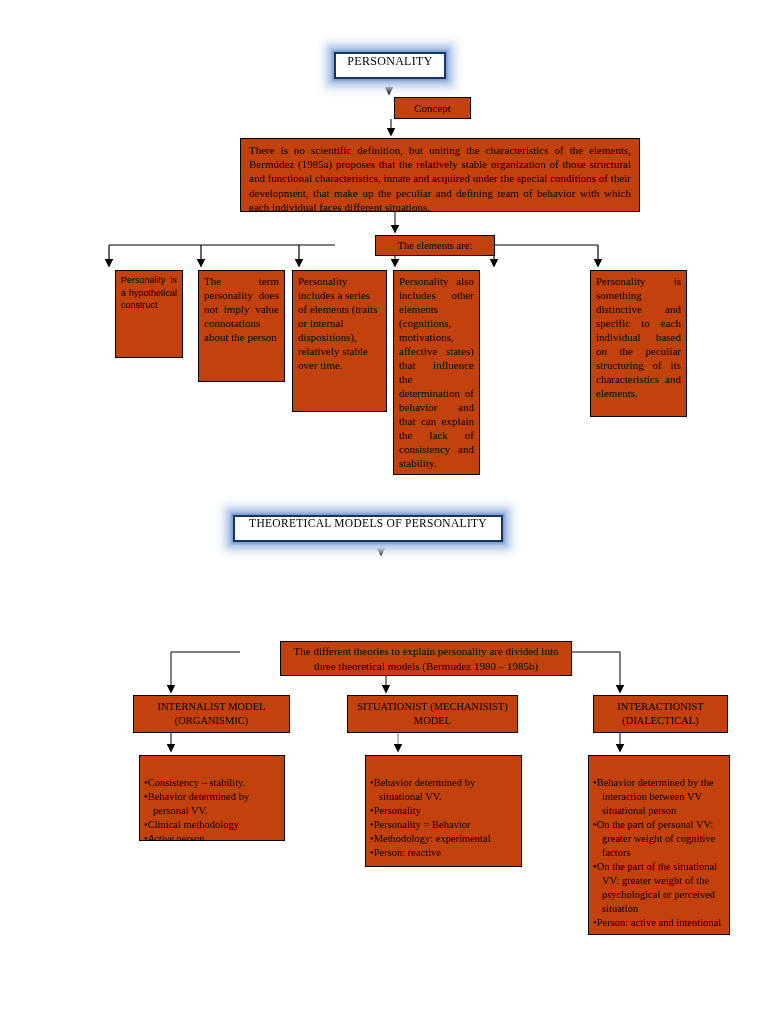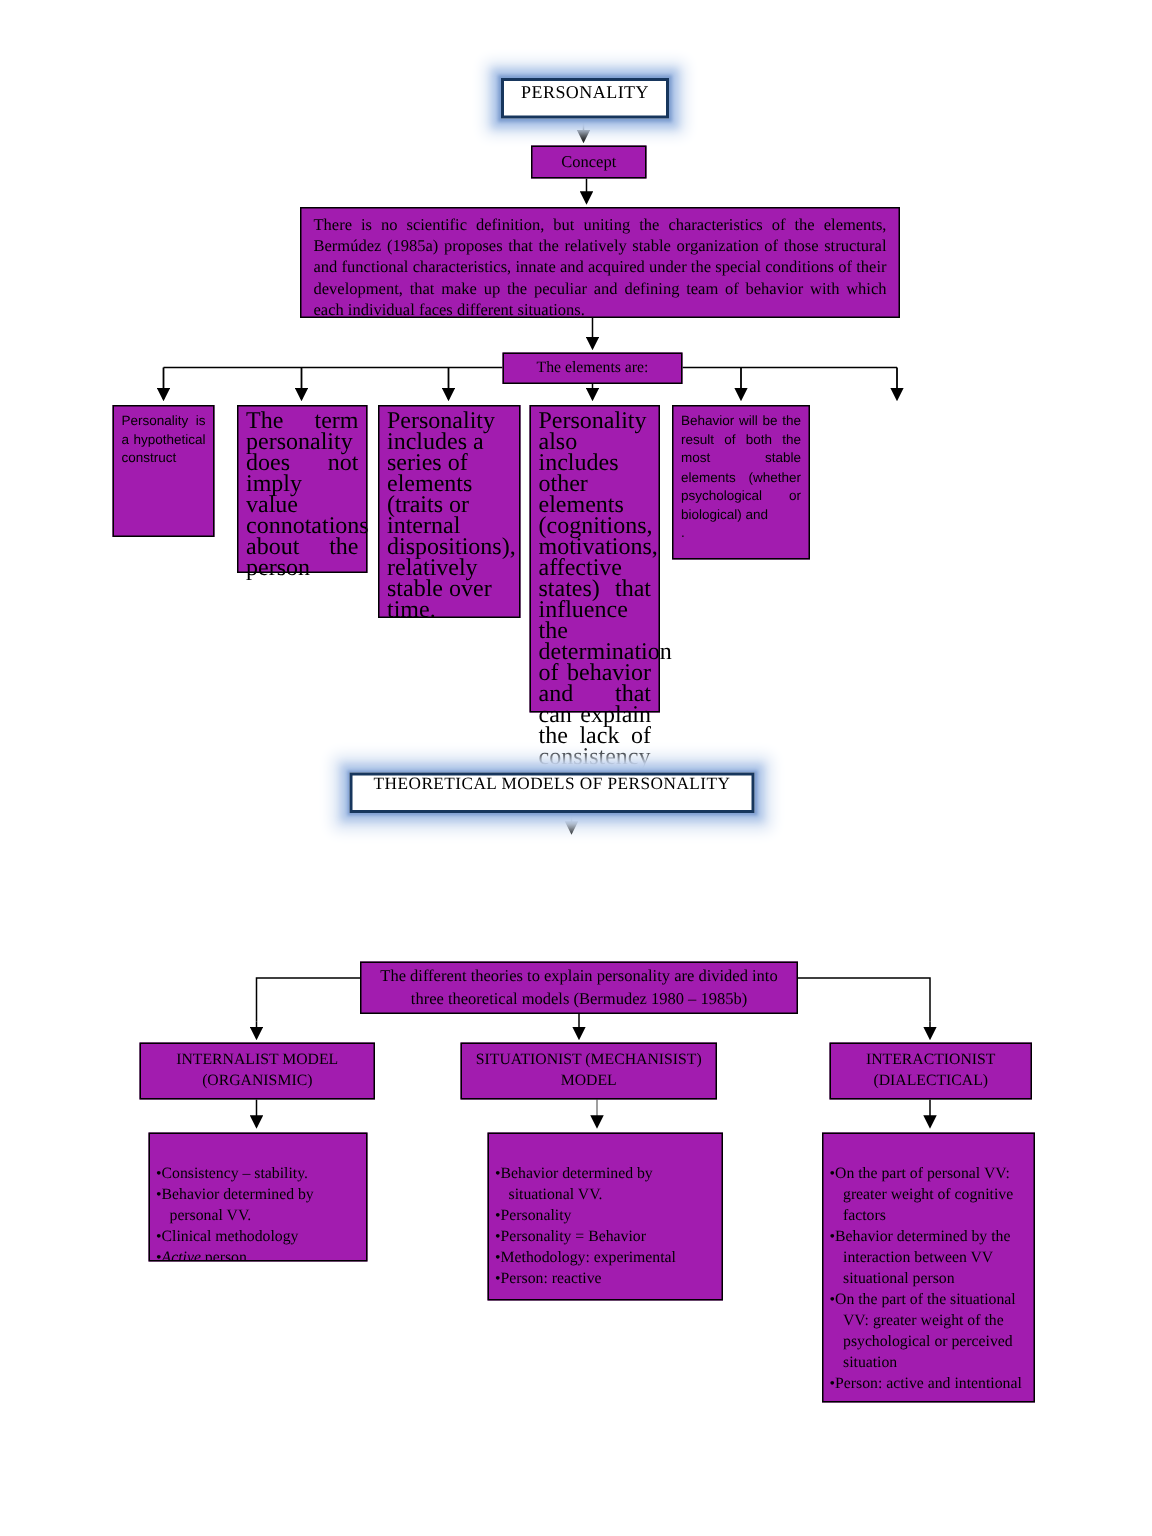--- a/index.html
+++ b/index.html
@@ -3,36 +3,36 @@
 <meta charset="utf-8">
 <style>
   html,body{margin:0;padding:0;background:#e9e9e9;}
   .page{
     position:relative;width:768px;height:1024px;background:#ffffff;
     font-family:"Liberation Serif",serif;color:#000;overflow:hidden;
     margin:0 auto;
   }
   .connectors{position:absolute;left:0;top:0;pointer-events:none;}
   .box{
-    position:absolute;box-sizing:border-box;background:#a21caf;
-    border:1px solid #000;color:#000;
+    position:absolute;box-sizing:border-box;background:#c2410c;
+    border:1px solid #000;color:#000;margin-left:40px;
   }
   .glow{
     position:absolute;box-sizing:border-box;background:#fff;
     border:2px solid #17365d;
     box-shadow:0 0 2px 2px #7f9fd1,0 0 5px 6px #aec5e8,0 0 9px 11px #d9e4f4;
     display:flex;align-items:flex-start;justify-content:center;
     font-size:12px;letter-spacing:.3px;
   }
   .center-txt{display:flex;align-items:center;justify-content:center;text-align:center;}
   .def{
     padding:4px 8px;font-size:11px;line-height:14.2px;text-align:justify;
   }
   .el{
-    padding:3px 5px;font-size:16px;line-height:14px;text-align:justify;
+    padding:3px 5px;font-size:11px;line-height:14px;text-align:justify;
   }
   .el.sans{font-family:"Liberation Sans",sans-serif;font-size:9px;line-height:12.5px;}
   .el.left{text-align:left;}
   .hdr{
     text-align:center;font-size:10.5px;line-height:14px;padding-top:4px;
   }
   .hdr span{display:block;white-space:nowrap;}
   .theories{
     text-align:center;font-size:11px;line-height:15px;padding:2px 4px;
   }
@@ -100,25 +100,22 @@
   </div>
 
   <div class="box el sans" style="left:75px;top:270px;width:68px;height:88px;">Personality is a hypothetical construct</div>
 
   <div class="box el" style="left:158px;top:270px;width:87px;height:112px;">The term personality does not imply value connotations about the person</div>
 
   <div class="box el left" style="left:252px;top:270px;width:95px;height:142px;">Personality includes a series of elements (traits or internal dispositions), relatively stable over time.</div>
 
   <div class="box el" style="left:353px;top:270px;width:87px;height:205px;">Personality also includes other elements (cognitions, motivations, affective states) that influence the determination of behavior and that can explain the lack of consistency and stability.</div>
 
-  <div class="box el sans" style="left:448px;top:270px;width:92px;height:103px;overflow:hidden;">
-    <div>Behavior will be the result of both the most stable elements (whether psychological or biological) and</div>
-    <div>.</div>
-  </div>
 
+  <div class="box el" style="left:550px;top:270px;width:97px;height:147px;">Personality is something distinctive and specific to each individual based on the peculiar structuring of its characteristics and elements.</div>
 
   <div class="glow" style="left:233px;top:515px;width:270px;height:27px;font-size:11.5px;">
     <span>THEORETICAL MODELS OF PERSONALITY</span>
   </div>
 
   <div class="box theories" style="left:240px;top:641px;width:292px;height:35px;text-align:center;">The different theories to explain personality are divided into three theoretical models (Bermudez 1980 – 1985b)</div>
 
   <div class="box hdr" style="left:93px;top:695px;width:157px;height:38px;">
     <span>INTERNALIST MODEL</span>
     <span>(ORGANISMIC)</span>
@@ -141,19 +138,19 @@
 
   <div class="box bl" style="left:325px;top:755px;width:157px;height:112px;">
     <div class="bullet">Behavior determined by situational VV.</div>
     <div class="bullet">Personality</div>
     <div class="bullet">Personality = Behavior</div>
     <div class="bullet">Methodology: experimental</div>
     <div class="bullet">Person: reactive</div>
   </div>
 
   <div class="box bl" style="left:548px;top:755px;width:142px;height:180px;">
+    <div class="bullet">Behavior determined by the interaction between VV situational person</div>
     <div class="bullet">On the part of personal VV: greater weight of cognitive factors</div>
-    <div class="bullet">Behavior determined by the interaction between VV situational person</div>
     <div class="bullet">On the part of the situational VV: greater weight of the psychological or perceived situation</div>
     <div class="bullet">Person: active and intentional</div>
   </div>
 
 </div>
 
 </body></html>

